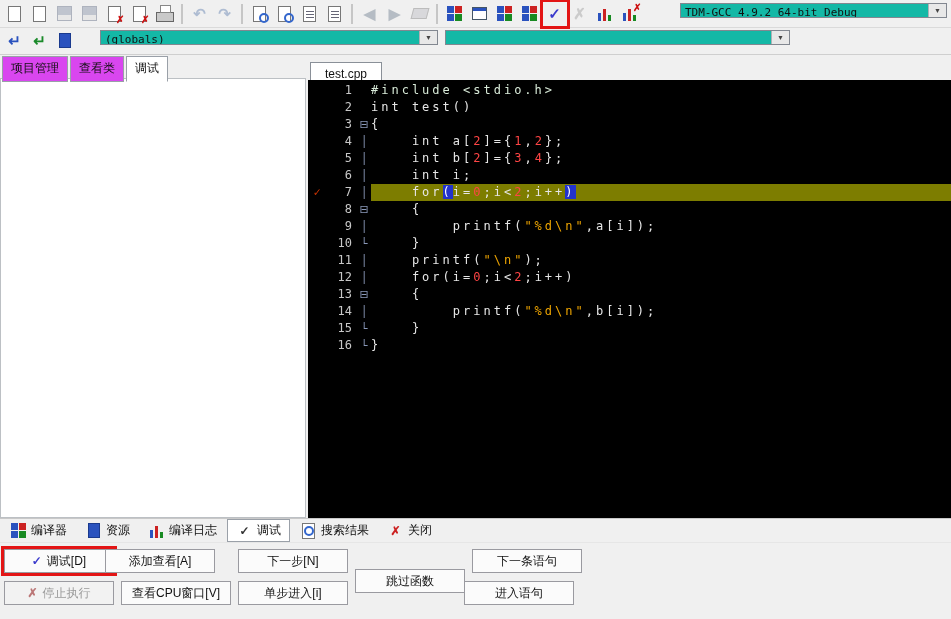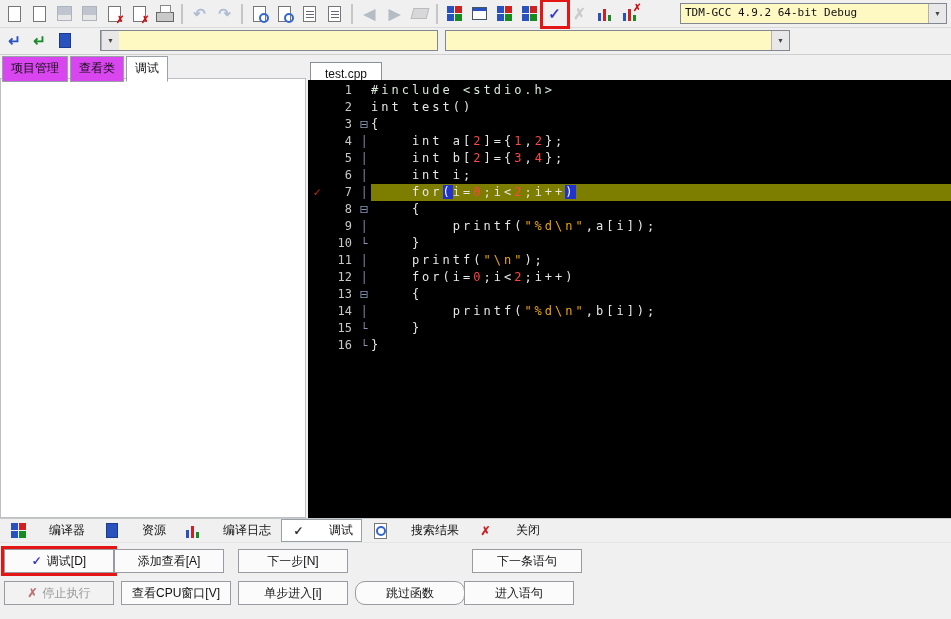--- a/index.html
+++ b/index.html
@@ -32,21 +32,21 @@
     linear-gradient(#2a52be,#2a52be) 0 8px/7px 7px no-repeat,
     linear-gradient(#188a22,#188a22) 8px 8px/7px 7px no-repeat}
   .k-window::before{content:"";width:15px;height:13px;background:#fff;border:1px solid #456;box-shadow:inset 0 3px 0 #2a52be;box-sizing:border-box}
   .k-chart::before,.k-chartx::before{content:"";width:15px;height:14px;background:
     linear-gradient(#2a52be,#2a52be) 1px 100%/3px 8px no-repeat,
     linear-gradient(#cc2222,#cc2222) 6px 100%/3px 12px no-repeat,
     linear-gradient(#188a22,#188a22) 11px 100%/3px 6px no-repeat}
   .k-chartx::after{content:"✗";position:absolute;right:0;top:0;color:#c11;font-size:10px}
   .k-book::before{content:"";width:12px;height:15px;background:#2a52be;border:1px solid #1a3a8e;box-sizing:border-box}
   
-  .combo{position:absolute;background:#fef9c3;border:1px solid #828790;display:flex;align-items:stretch;height:21px;box-sizing:border-box}
+  .combo{position:absolute;background:#14b8a6;border:1px solid #828790;display:flex;align-items:stretch;height:15px;box-sizing:border-box}
   .combo .val{flex:1;padding:2px 4px;overflow:hidden;white-space:nowrap}
   .cbtn{width:17px;background:#e8e8e8;border-left:1px solid #b0b0b5;display:flex;align-items:center;justify-content:center;font-size:7px;color:#444}
   .mono{font-family:"DejaVu Sans Mono",monospace;font-size:11px}
   .compiler{left:680px;top:3px;width:267px}
   .globals{left:100px;top:30px;width:338px}
   .members{left:445px;top:30px;width:345px}
   
   .ltabs{position:absolute;left:2px;top:56px;display:flex;gap:2px;z-index:2}
   .ltab{border:1px solid #9aa0a8;background:#d946ef;padding:3px 8px 4px;cursor:default}
   .ltab.active{background:#fff;border-bottom-color:#fff}
@@ -62,21 +62,21 @@
   .efd{width:14px;text-align:center;color:#8a98b8;font-size:11px;font-family:"DejaVu Sans",sans-serif}
   .ecode{flex:1;white-space:pre;letter-spacing:3px}
   .cur .ecode{background:#7d7d00}
   .sg-pl{color:#e6e6e6}
   .sg-pp{color:#d8ead8}
   .sg-nu{color:#ff4545}
   .sg-st{color:#eea500}
   .sg-bm{color:#fff;background:#2233cc}
   
   .btabs{position:absolute;left:0;top:518px;width:951px;height:24px;border-top:1px solid #c8c8c8;display:flex;align-items:center;padding-left:2px;box-sizing:border-box}
-  .btab{display:flex;align-items:center;gap:22px;padding:2px 8px;margin-right:2px;cursor:default}
+  .btab{display:flex;align-items:center;gap:4px;padding:2px 8px;margin-right:2px;cursor:default}
   .btab.active{background:#fff;border:1px solid #9aa0a8}
   .btab .ico{width:17px;height:17px;font-size:12px;margin:0}
   
   .dbg{position:absolute;left:0;top:542px;width:951px;height:77px;border-top:1px solid #e6e6e6}
   .dbtn{position:absolute;width:110px;height:24px;background:#fbfbfb;border:1px solid #9a9aa0;
         display:flex;align-items:center;justify-content:center;gap:5px;box-sizing:border-box;cursor:default}
   .dbtn.disabled{color:#9a9a9a;background:#f2f2f2}
   .bic{font-weight:bold}
 </style>
 </head>
@@ -120,20 +120,21 @@
 </div>
 
 <div class="tb2">
   <div class="icons">
       <div class="ico k-glyph" style="color: rgb(42, 82, 190);">↵</div>
       <div class="ico k-glyph" style="color: rgb(26, 138, 42);">↵</div>
       <div class="ico k-book"></div>
     </div>
 </div>
 <div class="combo globals">
+  <span class="val mono">(globals)</span>
   <span class="cbtn">▼</span>
 </div>
 <div class="combo members">
   <span class="val mono"></span>
   <span class="cbtn">▼</span>
 </div>
 
 <div class="ltabs">
     <div class="ltab">项目管理</div>
     <div class="ltab">查看类</div>
@@ -273,38 +274,38 @@
       <span>关闭</span>
     </div>
   </div>
 
 <div class="dbg">
 
 <div class="dbtn hl" style="left: 4px; top: 6px;">
       <span class="bic" style="color: rgb(58, 58, 204);">✓</span>
       <span class="blb">调试[D]</span>
     </div>
-    <div class="dbtn" style="left: 114px; top: 6px;">
+    <div class="dbtn" style="left: 105px; top: 6px;">
       <span class="blb">添加查看[A]</span>
     </div>
     <div class="dbtn" style="left: 238px; top: 6px;">
       <span class="blb">下一步[N]</span>
     </div>
     <div class="dbtn" style="left: 472px; top: 6px;">
       <span class="blb">下一条语句</span>
     </div>
     <div class="dbtn disabled" style="left: 4px; top: 38px;">
       <span class="bic" style="color: rgb(187, 119, 119);">✗</span>
       <span class="blb">停止执行</span>
     </div>
     <div class="dbtn" style="left: 121px; top: 38px;">
       <span class="blb">查看CPU窗口[V]</span>
     </div>
     <div class="dbtn" style="left: 238px; top: 38px;">
       <span class="blb">单步进入[i]</span>
     </div>
-    <div class="dbtn" style="left: 355px; top: 38px; border-radius: 10px;">
+    <div class="dbtn" style="left: 355px; top: 26px;">
       <span class="blb">跳过函数</span>
     </div>
     <div class="dbtn" style="left: 464px; top: 38px;">
       <span class="blb">进入语句</span>
     </div>
   </div>
 
 </body></html>

